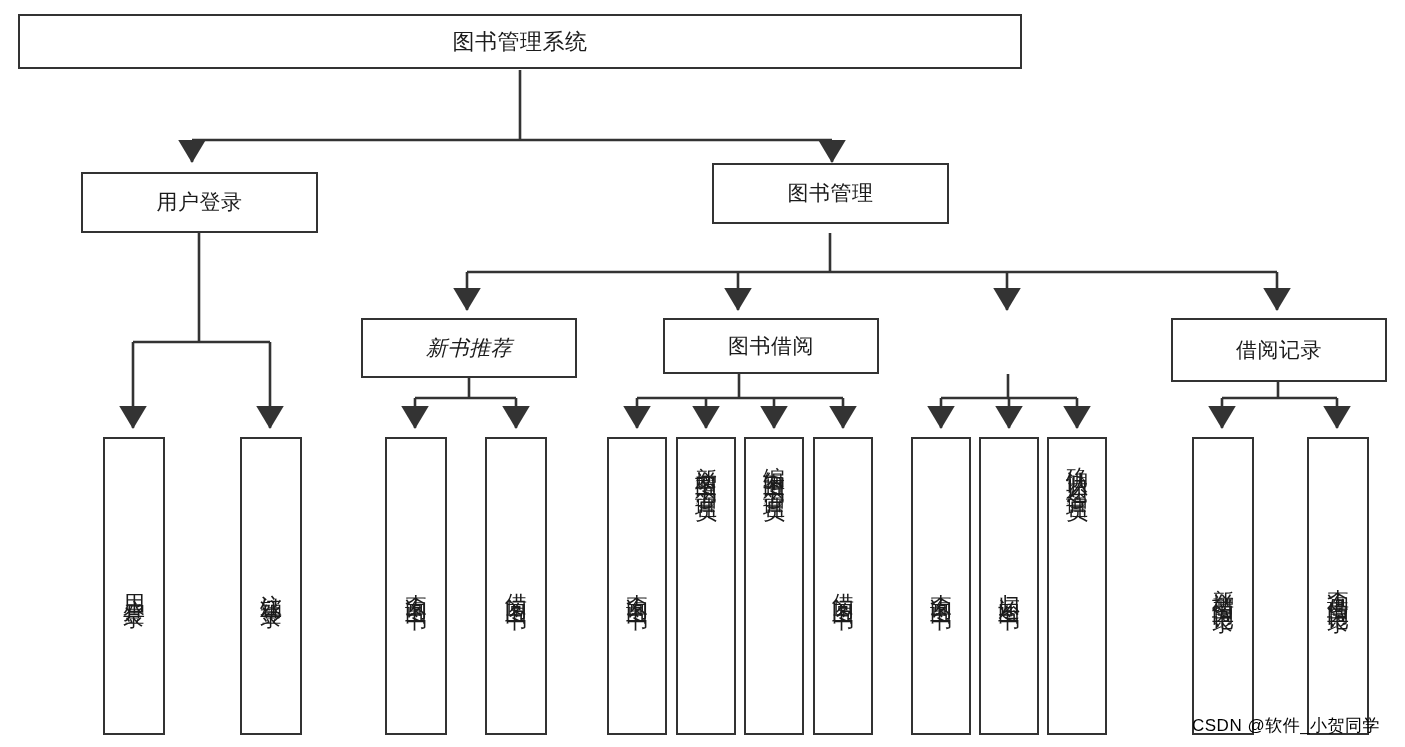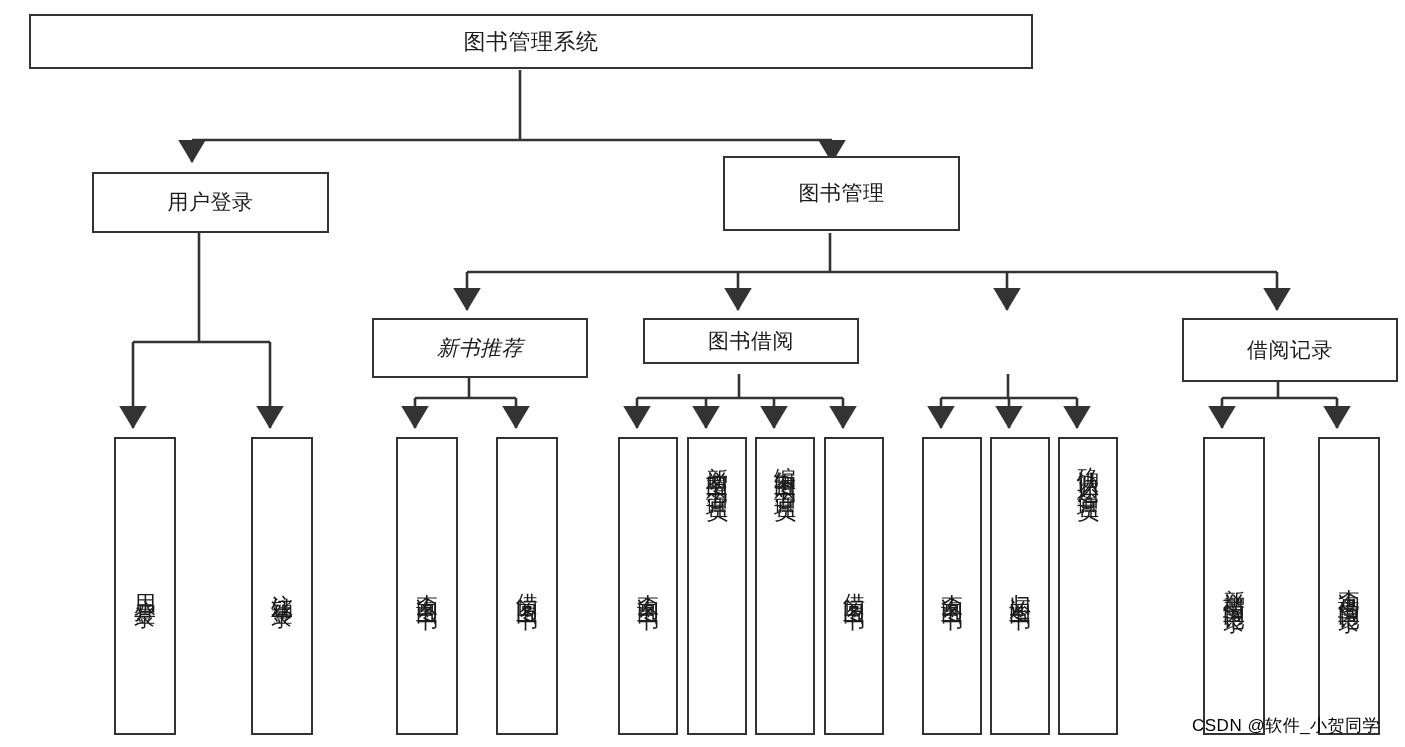--- a/index.html
+++ b/index.html
@@ -29,21 +29,20 @@
   .node {
     position: absolute;
     box-sizing: border-box;
     background: #ffffff;
     border: 2.5px solid #333333;
     display: flex;
     align-items: center;
     justify-content: center;
     color: #1b1b1b;
     z-index: 3;
-    margin-left: 11px;
   }
   .node .label {
     display: block;
     text-align: center;
     line-height: 1.18;
     white-space: nowrap;
   }
   
   .node.horiz .label {
     font-size: 21px;
@@ -137,28 +136,28 @@
     </g>
   </svg>
 
   <div class="node horiz root" style="left:18px; top:14px; width:1004px; height:55px;">
     <span class="label">图书管理系统</span>
   </div>
 
   <div class="node horiz" style="left:81px; top:172px; width:237px; height:61px;">
     <span class="label">用户登录</span>
   </div>
-  <div class="node horiz" style="left:712px; top:156px; width:237px; height:75px;">
+  <div class="node horiz" style="left:712px; top:163px; width:237px; height:61px;">
     <span class="label">图书管理</span>
   </div>
 
   <div class="node horiz" style="left:361px; top:318px; width:216px; height:60px;font-style:italic;">
     <span class="label">新书推荐</span>
   </div>
-  <div class="node horiz" style="left:632px; top:318px; width:216px; height:46px;">
+  <div class="node horiz" style="left:663px; top:318px; width:216px; height:56px;">
     <span class="label">图书借阅</span>
   </div>
   <div class="node horiz" style="left:1171px; top:318px; width:216px; height:64px;">
     <span class="label">借阅记录</span>
   </div>
 
   <div class="node vert centered" style="left:103px; top:437px; width:62px; height:298px;">
     <span class="label">用户登录</span>
   </div>
   <div class="node vert centered" style="left:240px; top:437px; width:62px; height:298px;">

